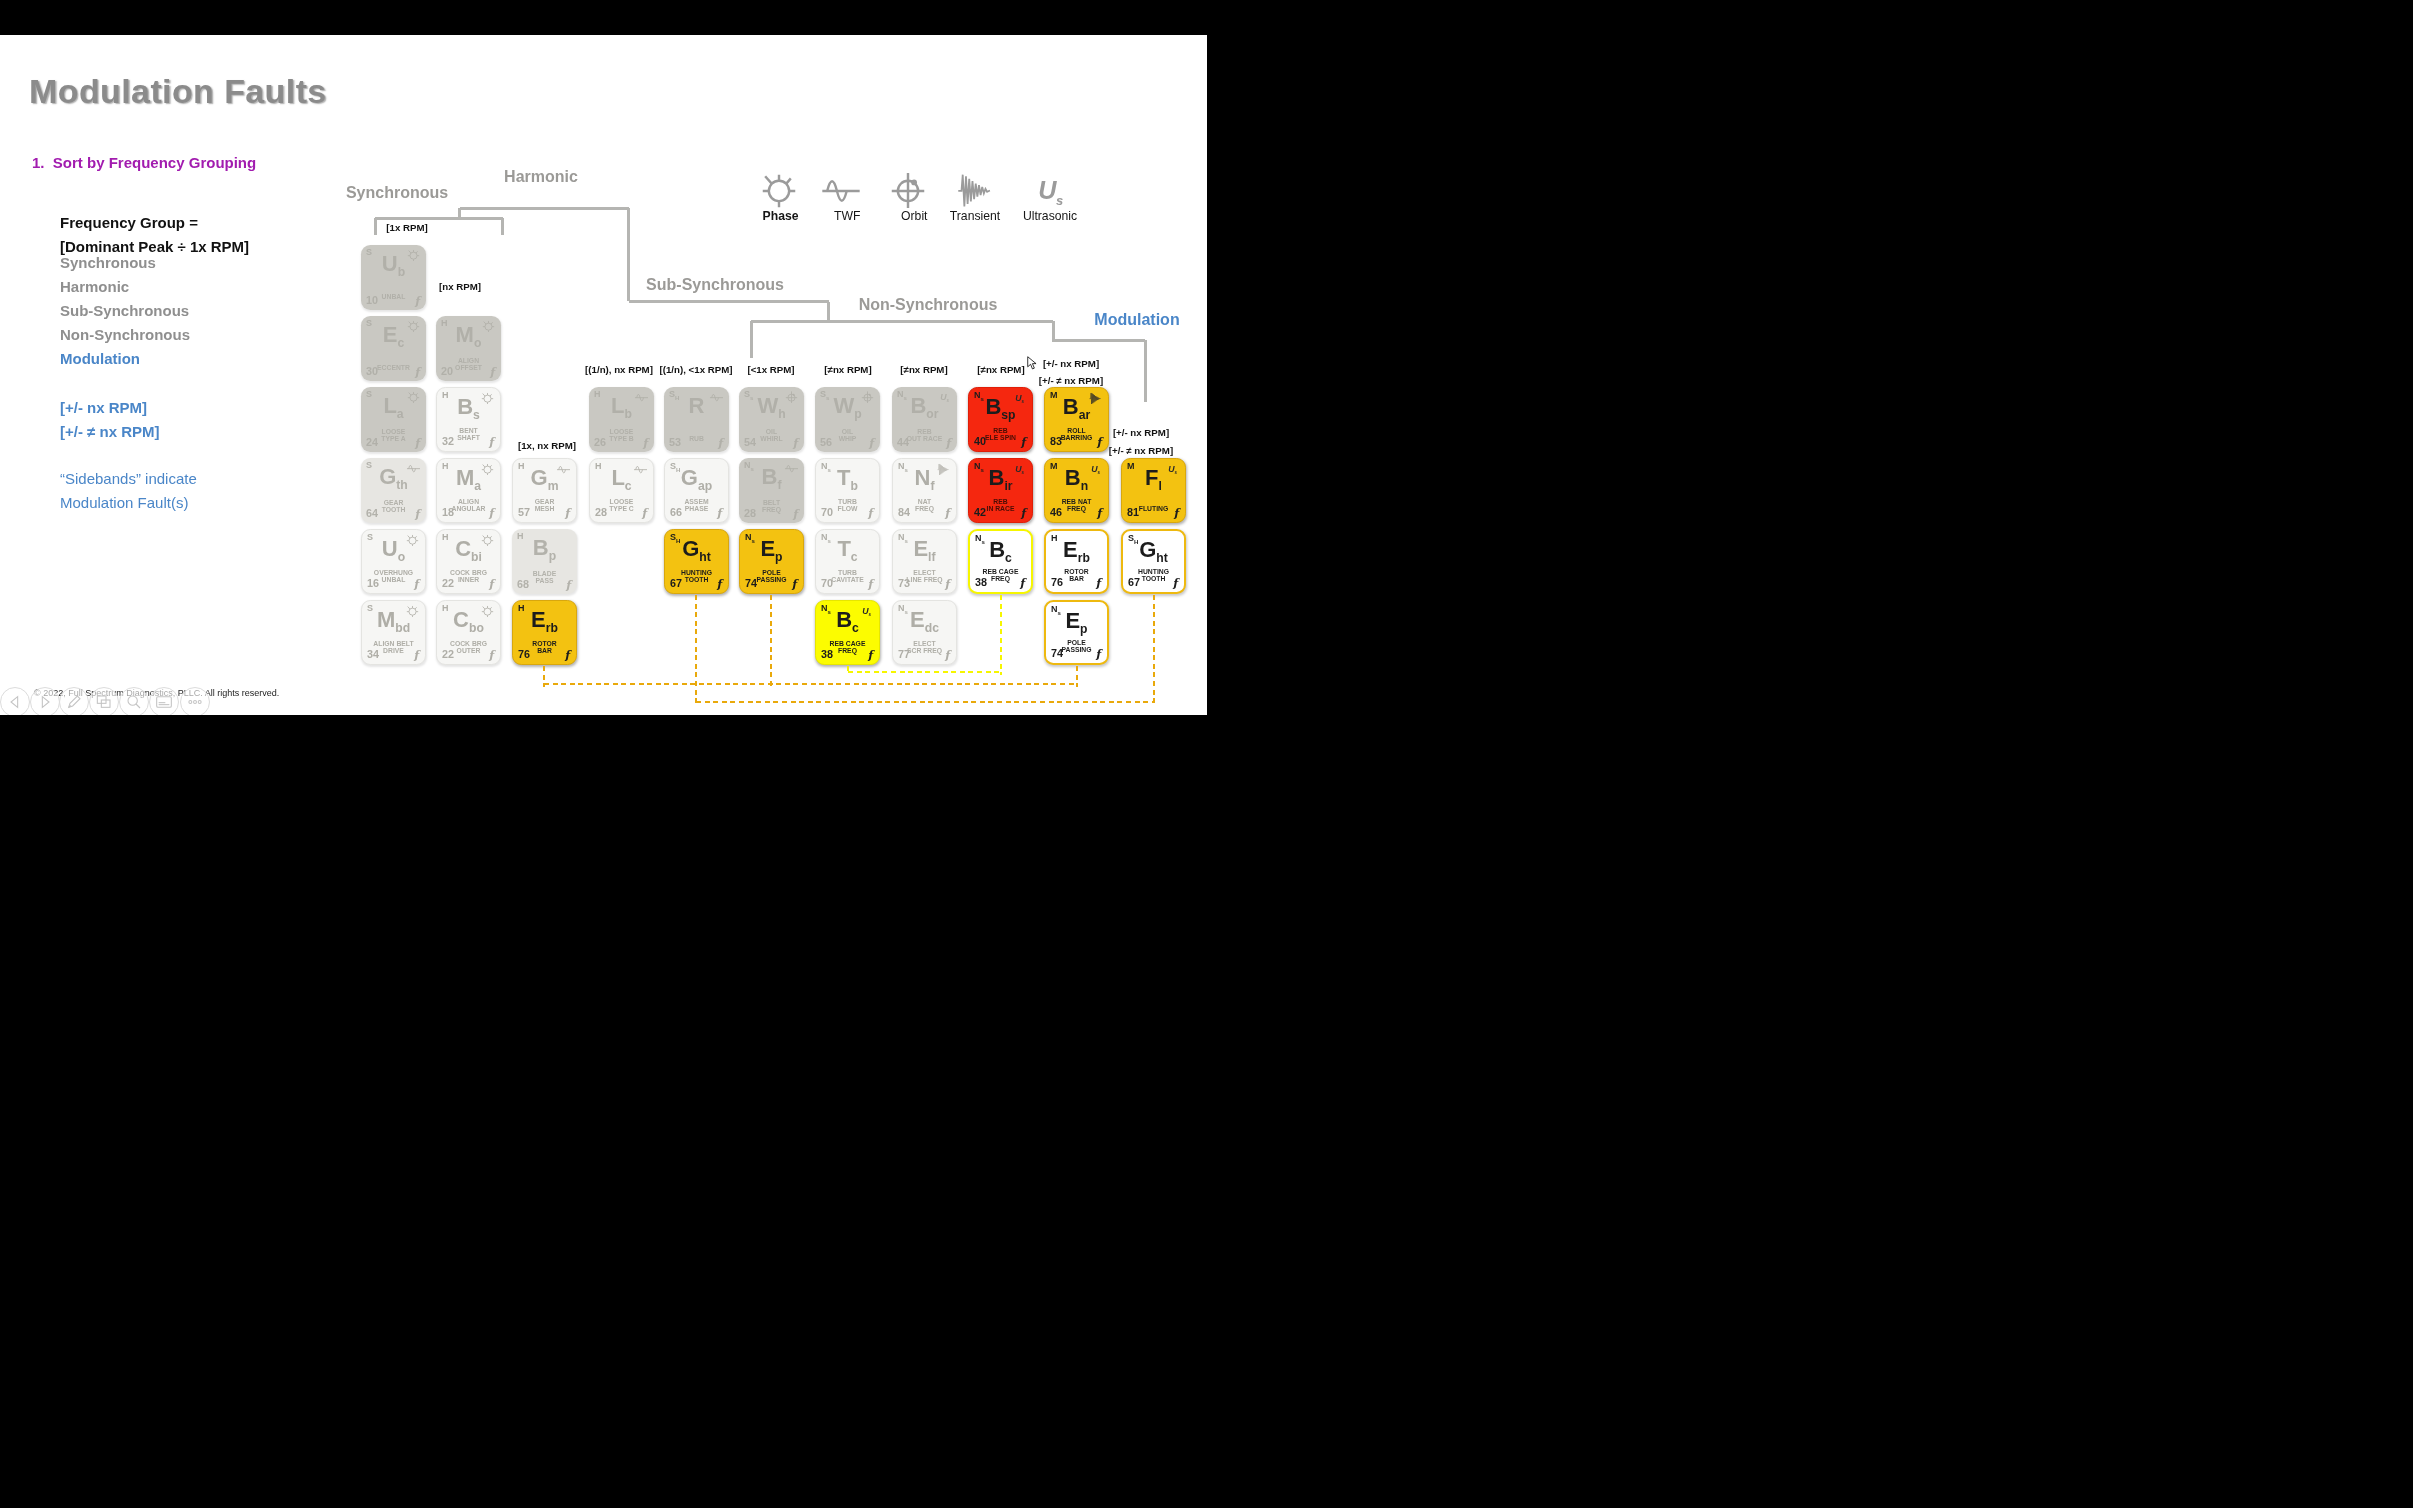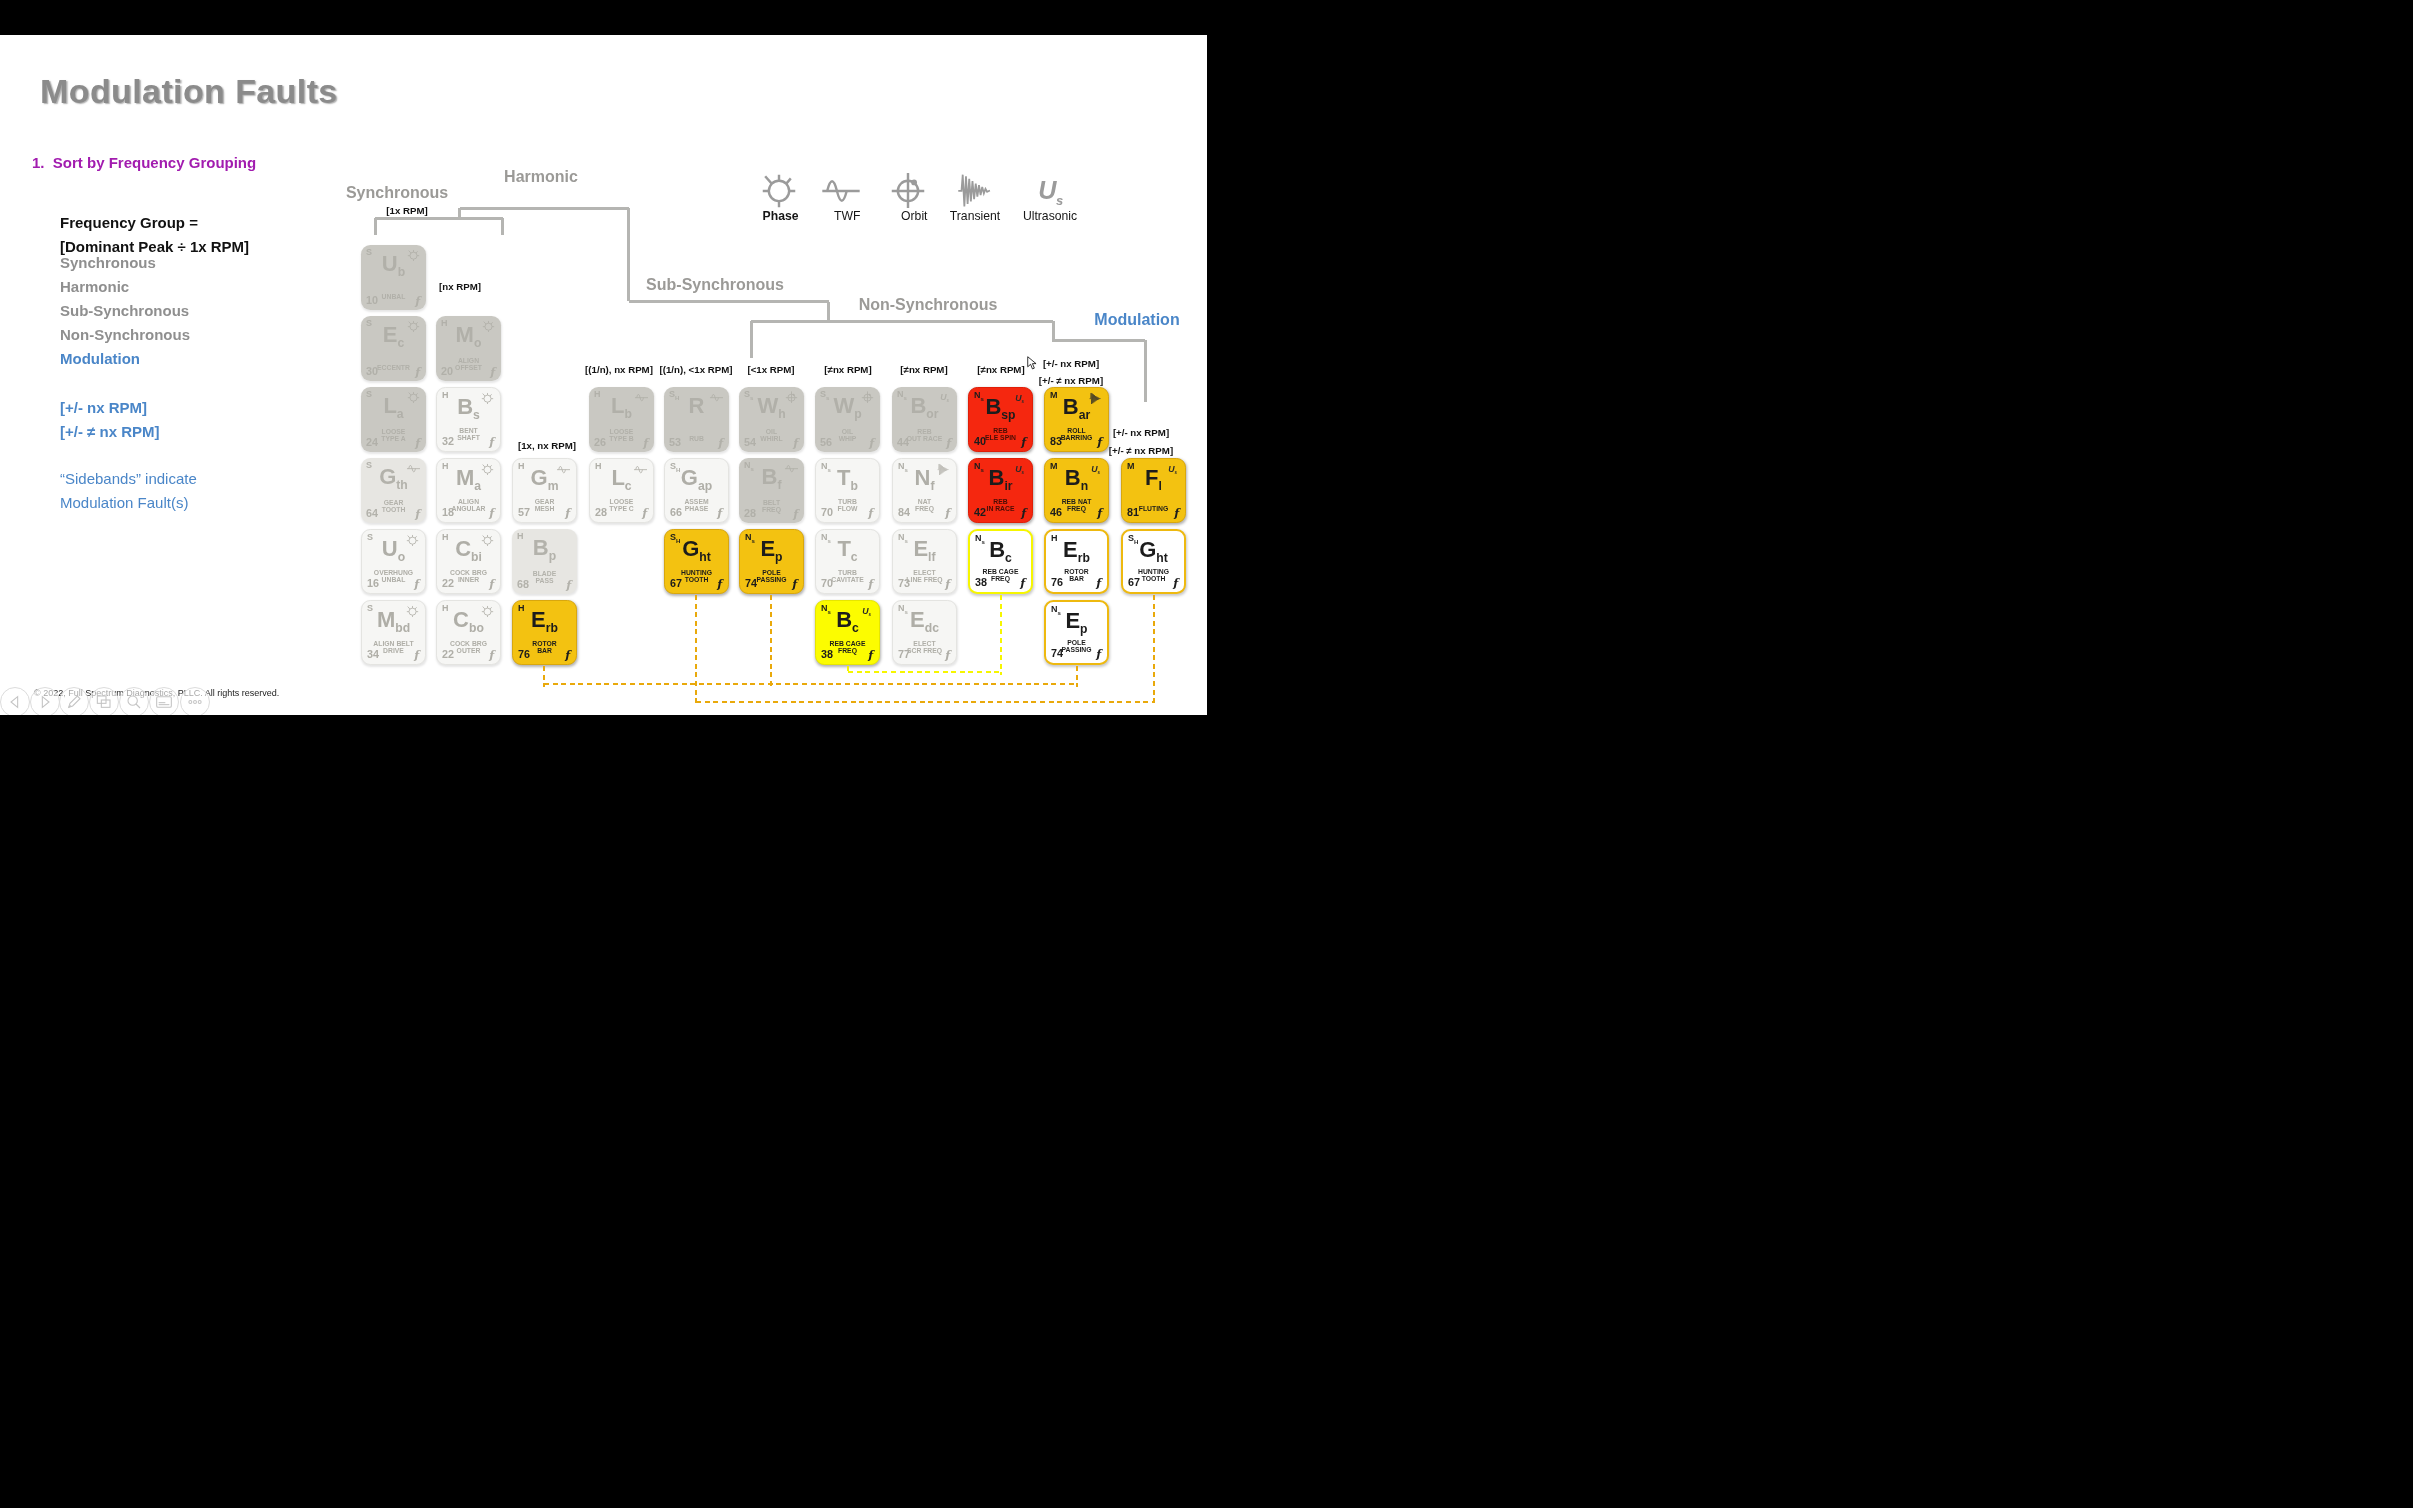--- a/index.html
+++ b/index.html
@@ -3,21 +3,21 @@
 <meta charset="utf-8">
 <style>
   html,body{margin:0;padding:0;background:#000;}
   #canvas{position:relative;width:1207px;height:754px;background:#fff;overflow:hidden;
           font-family:"Liberation Sans",sans-serif;}
   .bar{position:absolute;left:0;width:1207px;background:#000;z-index:50;}
   #bar-top{top:0;height:35px;}
   #bar-bottom{top:715px;height:39px;}
 
   
-  #slide-title{position:absolute;left:40px;top:72px;font-size:34px;font-weight:bold;color:#8b8b8b;
+  #slide-title{position:absolute;left:29px;top:72px;font-size:34px;font-weight:bold;color:#8b8b8b;
                text-shadow:1.4px 1.4px 1.4px rgba(70,70,70,.45);letter-spacing:0.4px;}
   #step-line{position:absolute;left:32px;top:154px;font-size:15px;font-weight:bold;color:#a21caf;white-space:pre;}
   #formula{position:absolute;left:60px;top:211px;font-size:15px;font-weight:bold;color:#111;line-height:24.4px;}
   #group-list{position:absolute;left:60px;top:251px;font-size:15px;font-weight:bold;color:#8f8f8f;line-height:24px;}
   #group-list .mod{color:#4a86c8;}
   #sideband-lines{position:absolute;left:60px;top:396px;font-size:15px;font-weight:bold;color:#4a86c8;line-height:24px;}
   #sideband-note{position:absolute;left:60px;top:467px;font-size:15px;font-weight:normal;color:#4a86c8;line-height:24px;}
   #footer-text{position:absolute;left:34px;top:688px;font-size:9px;color:#1c1c1c;}
 
   
@@ -163,21 +163,21 @@
       <div class="tline" style="left: 751px; top: 320px; width: 302px; height: 2.9px;"></div>
       <div class="tline" style="left: 750px; top: 321px; width: 2.9px; height: 37px;"></div>
       <div class="tline" style="left: 1052px; top: 321px; width: 2.9px; height: 21px;"></div>
       <div class="tline" style="left: 1054px; top: 339px; width: 91px; height: 2.9px;"></div>
       <div class="tline" style="left: 1144px; top: 340px; width: 2.9px; height: 62px;"></div>
       <div class="tree-label" style="left: 397px; top: 193px;">Synchronous</div>
       <div class="tree-label" style="left: 541px; top: 177px;">Harmonic</div>
       <div class="tree-label" style="left: 715px; top: 285px;">Sub-Synchronous</div>
       <div class="tree-label" style="left: 928px; top: 305px;">Non-Synchronous</div>
       <div class="tree-label blue" style="left: 1137px; top: 320px;">Modulation</div>
-      <div class="freq-label" style="left: 407px; top: 210px;">[1x RPM]</div>
+      <div class="freq-label" style="left: 407px; top: 227px;">[1x RPM]</div>
       <div class="freq-label" style="left: 460px; top: 286px;">[nx RPM]</div>
       <div class="freq-label" style="left: 547px; top: 445px;">[1x, nx RPM]</div>
       <div class="freq-label" style="left: 619px; top: 369px;">[(1/n), nx RPM]</div>
       <div class="freq-label" style="left: 696px; top: 369px;">[(1/n), &lt;1x RPM]</div>
       <div class="freq-label" style="left: 771px; top: 369px;">[&lt;1x RPM]</div>
       <div class="freq-label" style="left: 848px; top: 369px;">[≠nx RPM]</div>
       <div class="freq-label" style="left: 924px; top: 369px;">[≠nx RPM]</div>
       <div class="freq-label" style="left: 1001px; top: 369px;">[≠nx RPM]</div>
       <div class="freq-label" style="left: 1071px; top: 363px;">[+/- nx RPM]</div>
       <div class="freq-label" style="left: 1071px; top: 380px;">[+/- ≠ nx RPM]</div>

